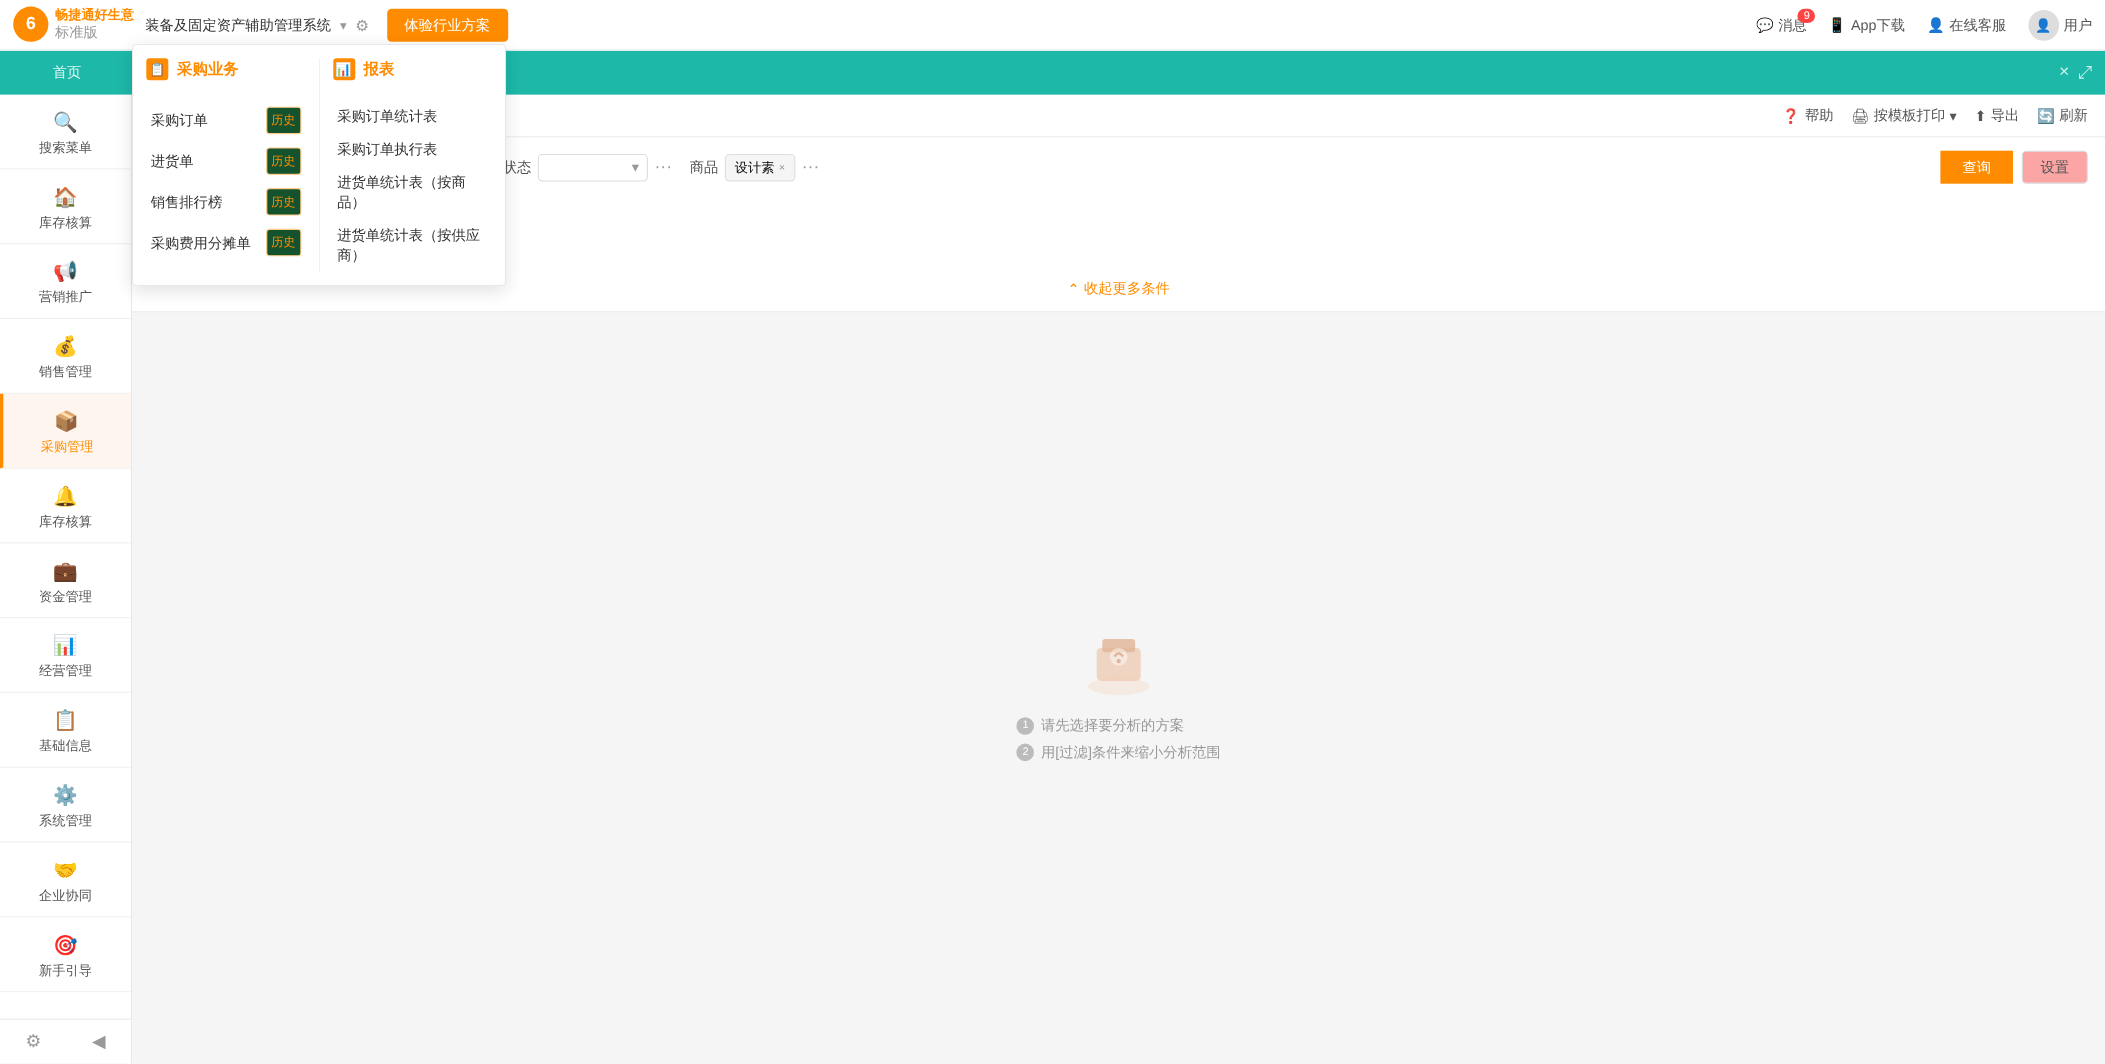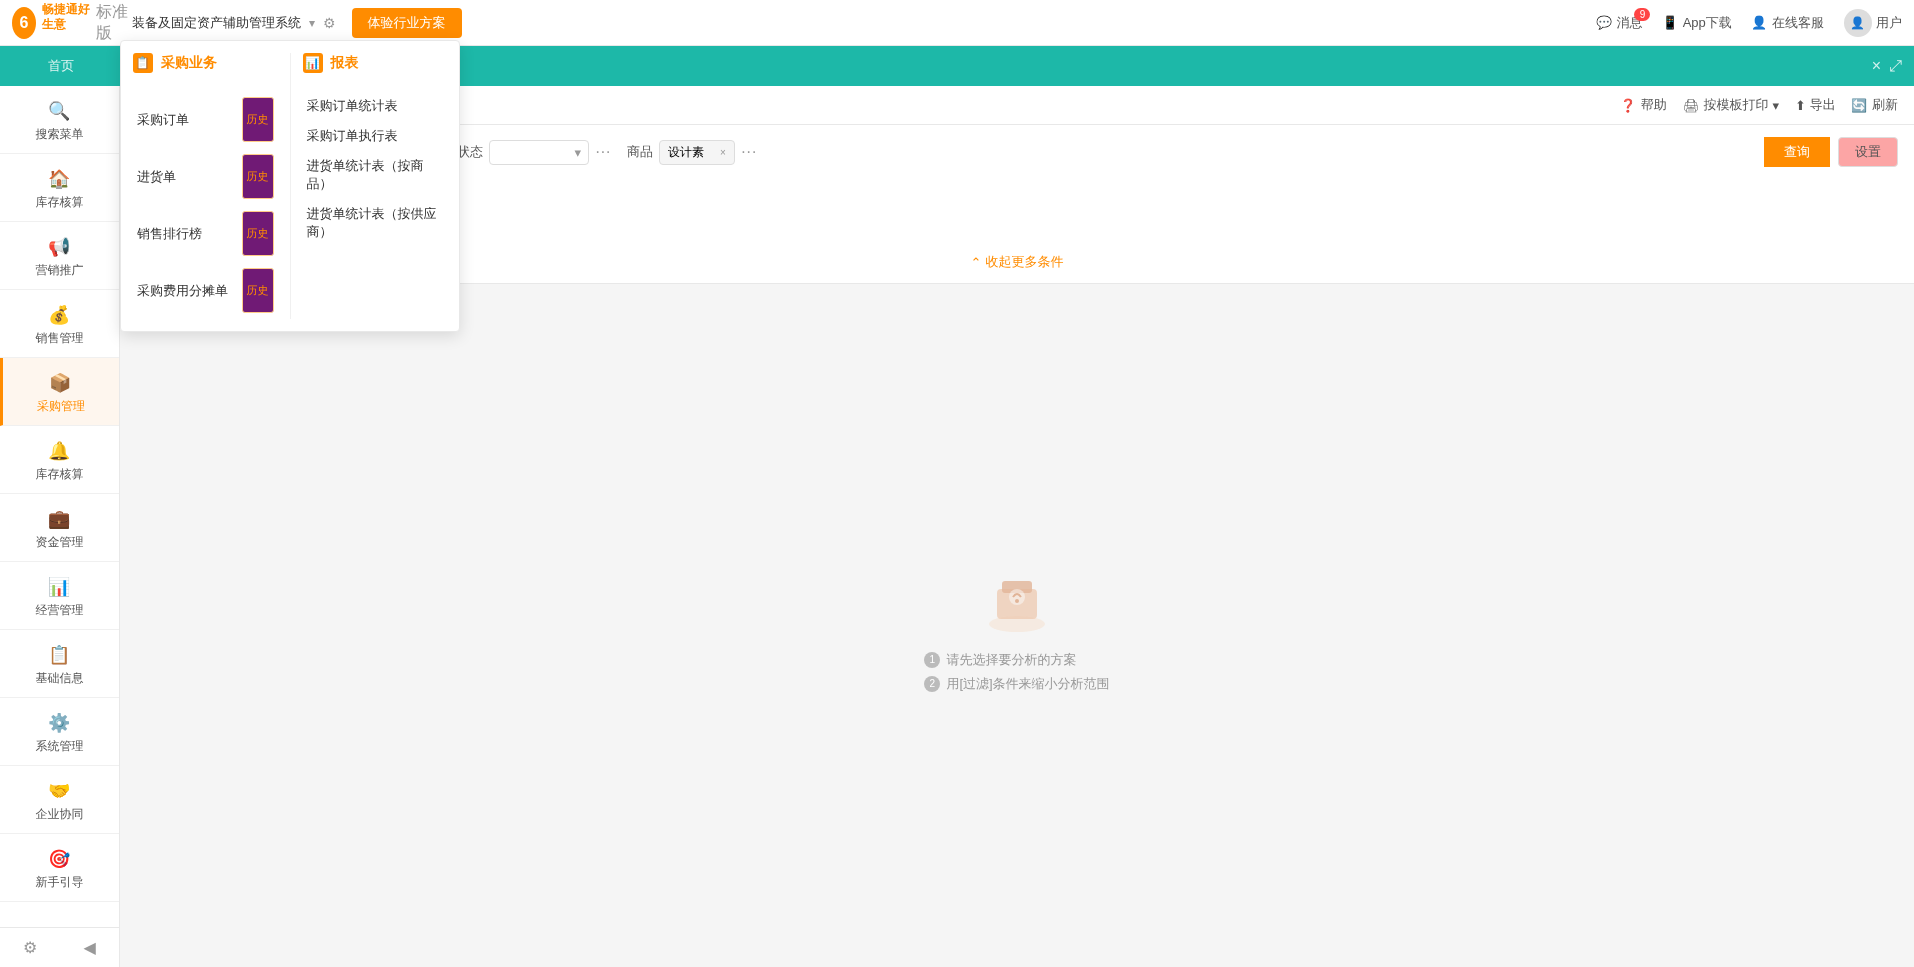--- a/index.html
+++ b/index.html
@@ -29,27 +29,27 @@
       border-radius: 50%;
       display: flex;
       align-items: center;
       justify-content: center;
       color: white;
       font-size: 16px;
       font-weight: bold;
     }
     .logo-text {
       display: flex;
-      flex-direction: row;
+      flex-direction: column;
       font-size: 11px;
       color: #333;
       line-height: 1.3;
     }
     .logo-text span:first-child { color: #ff8c00; font-weight: bold; font-size: 12px; }
-    .logo-text span:last-child { color: #999; font-size: 16px; }
+    .logo-text span:last-child { color: #999; font-size: 13px; }
     .system-title {
       flex: 1;
       display: flex;
       align-items: center;
       gap: 8px;
       color: #333;
       font-size: 13px;
     }
     .system-title .title-text { font-weight: normal; }
     .title-arrow { color: #999; font-size: 12px; }
@@ -289,21 +289,21 @@
       background: #fff8f0;
     }
     .tag-item {
       background: #f5f5f5;
       border: 1px solid #ddd;
       border-radius: 4px;
       padding: 3px 8px;
       font-size: 12px;
       display: flex;
       align-items: center;
-      gap: 16px;
+      gap: 4px;
     }
     .tag-close {
       color: #999;
       cursor: pointer;
       font-size: 10px;
     }
     .ellipsis-btn {
       color: #999;
       cursor: pointer;
       font-size: 16px;
@@ -420,26 +420,26 @@
       display: flex;
       align-items: center;
       justify-content: space-between;
       padding: 6px 4px;
       cursor: pointer;
       color: #333;
       font-size: 13px;
       border-radius: 3px;
     }
     .history-badge {
-      background: #701a75;
+      background: #14532d;
       color: #ff8c00;
       border: 1px solid #ffcc88;
       border-radius: 3px;
       font-size: 11px;
-      padding: 14px 4px;
+      padding: 4px 4px;
     }
 
     
     .sidebar-item.procurement-active {
       background: #fef6ee;
       border-left: 3px solid #ff8c00;
       color: #ff8c00;
     }
   </style>
 </head>

